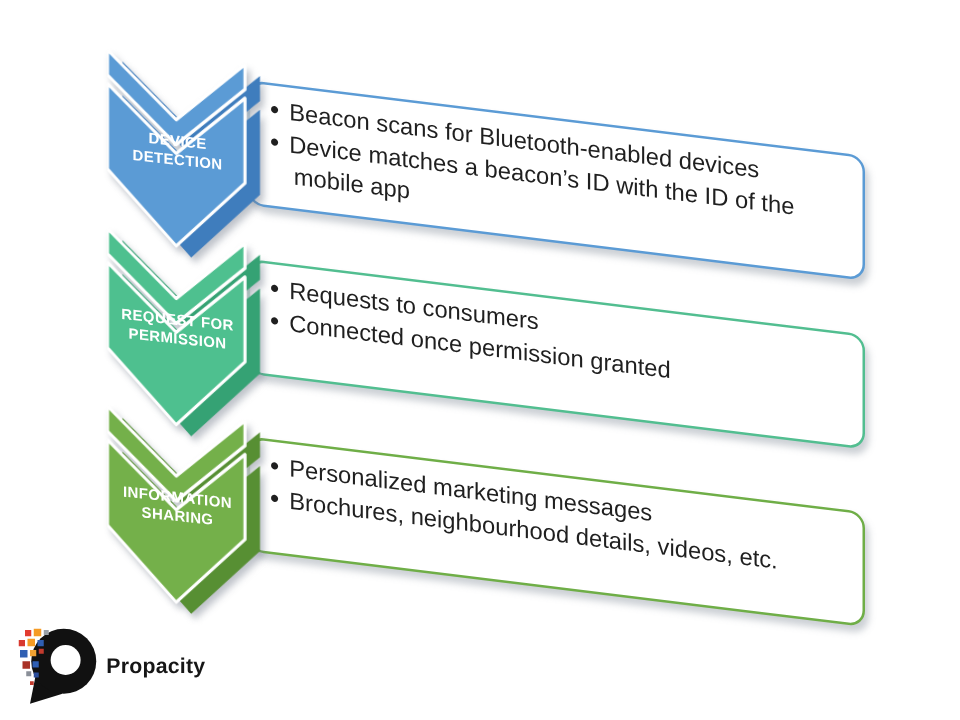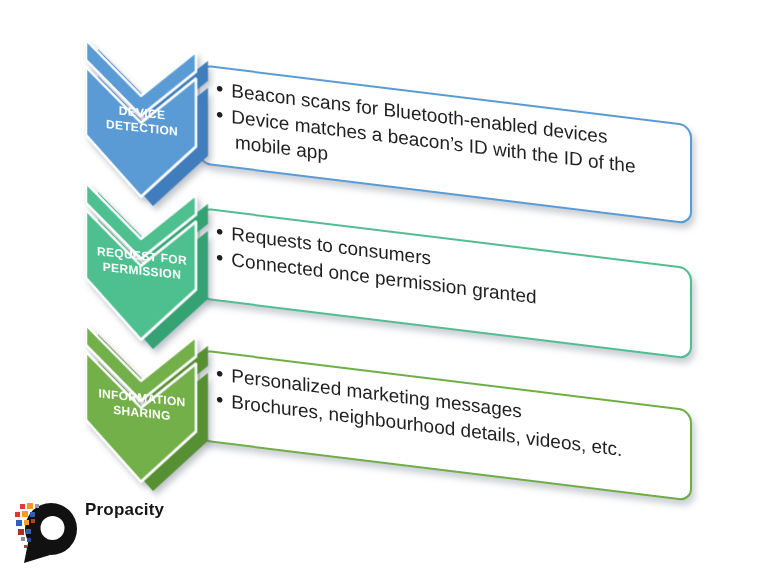--- a/index.html
+++ b/index.html
@@ -51,21 +51,21 @@
   .chev .front path{fill:var(--front);stroke:#ffffff;stroke-width:2.5;stroke-linejoin:round;}
 
   .chev-label{
     position:absolute;left:86px;top:60px;width:112px;z-index:3;
     transform:skewY(6deg);transform-origin:left top;
     color:#ffffff;font-weight:700;font-size:12px;line-height:15px;
     text-align:center;letter-spacing:.3px;
   }
 
   
-  .logo{position:absolute;left:14px;top:500px;display:flex;}
+  .logo{position:absolute;left:14px;top:500px;display:flex;align-items:center;}
   .logo-text{margin-left:5px;font-size:17px;font-weight:700;color:#161616;letter-spacing:.2px;}
 </style>
 </head>
 <body>
 
 <div class="page">
 
   <div class="group g0">
     <div class="box">
       <ul class="bullets">

